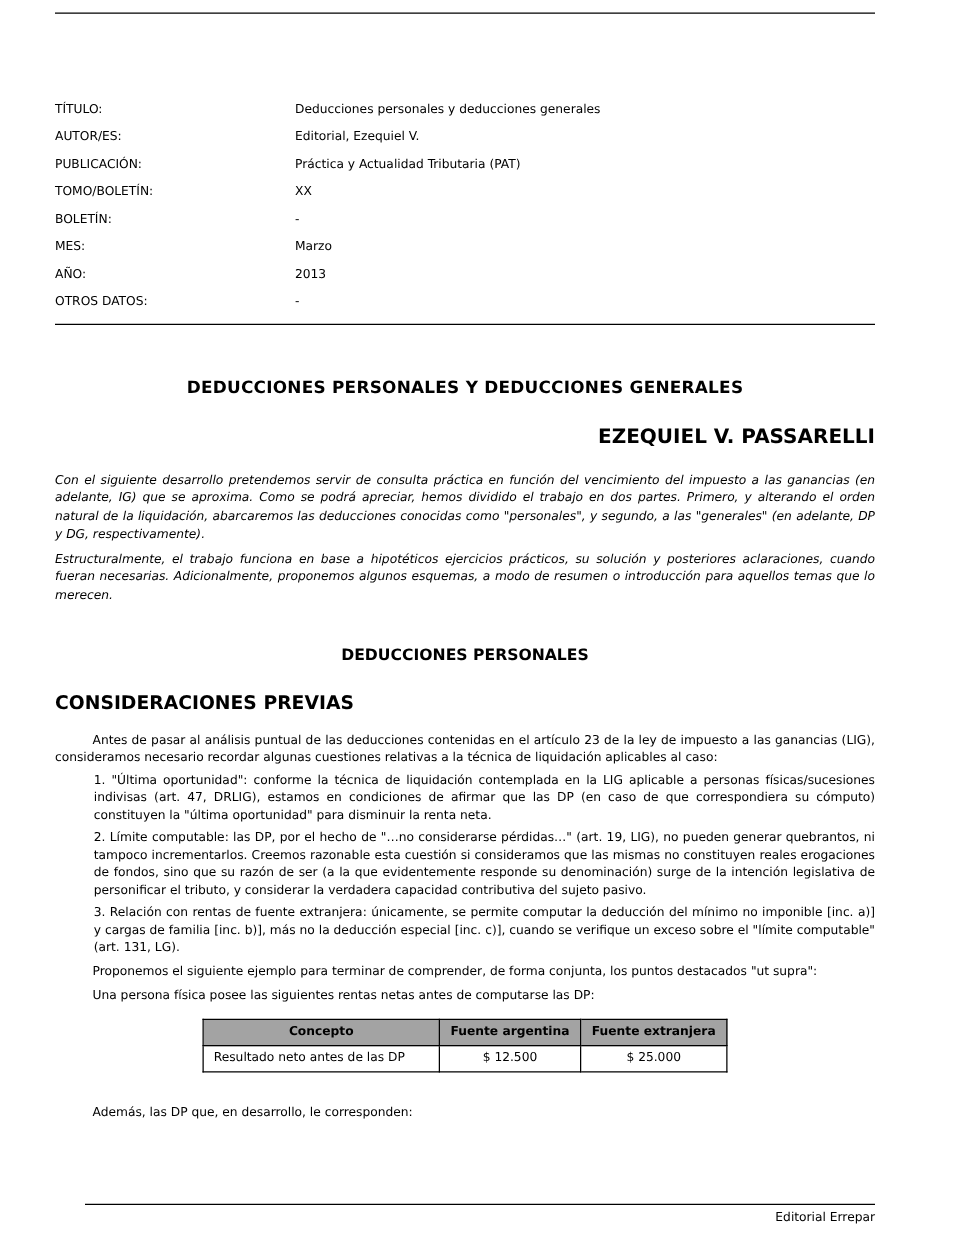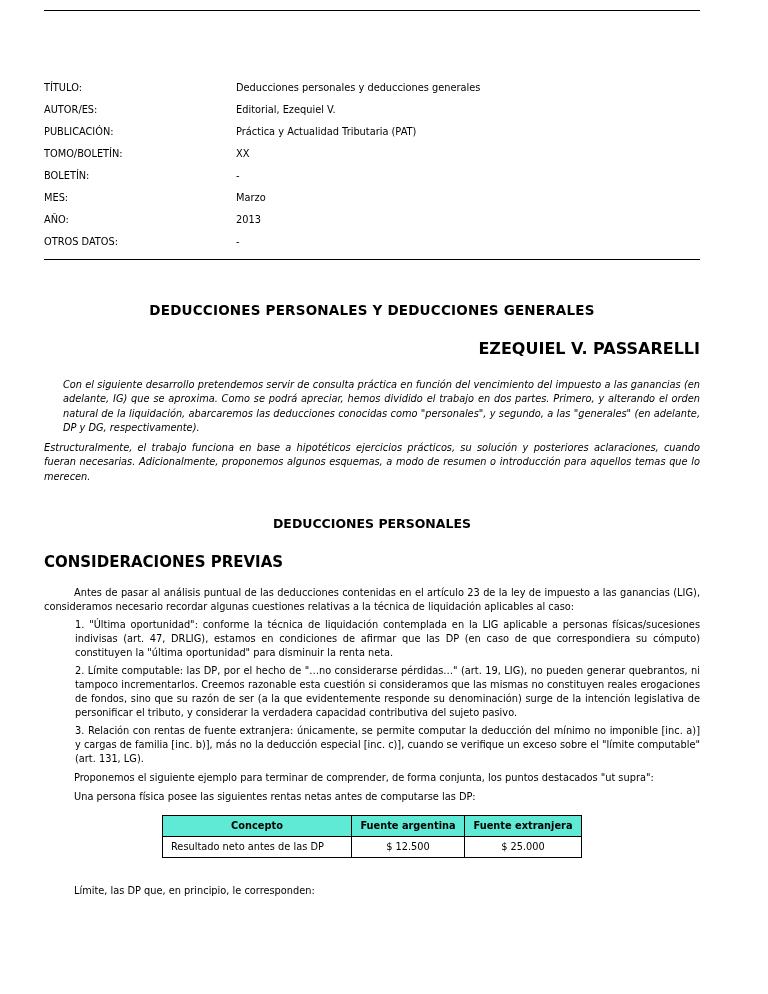--- a/index.html
+++ b/index.html
@@ -66,21 +66,20 @@
     font-size: 9.8px;
     line-height: 14.3px;
     text-align: justify;
   }
   .intro-par {
     font-style: italic;
     margin-top: 6px;
   }
   .intro-par.first {
     margin-top: 20px;
-    margin-left: 19px;
   }
   .section-title {
     margin-top: 32px;
     text-align: center;
     font-weight: bold;
     font-size: 12.5px;
   }
   .subsection-title {
     margin-top: 22px;
     font-weight: bold;
@@ -113,21 +112,21 @@
     border-collapse: collapse;
     font-size: 9.8px;
   }
   table.dtable th,
   table.dtable td {
     border: 1px solid #000;
     padding: 4px 8px;
     line-height: 12px;
   }
   table.dtable th {
-    background: #5eead4;
+    background: #a3a3a3;
     font-weight: bold;
     text-align: center;
   }
   td.cell-label {
     width: 172px;
     text-align: left;
   }
   td.cell-num {
     text-align: center;
   }
@@ -226,16 +225,20 @@
       <tbody>
         <tr>
           <td class="cell-label">Resultado neto antes de las DP</td>
           <td class="cell-num col-arg">$ 12.500</td>
           <td class="cell-num col-ext">$ 25.000</td>
         </tr>
       </tbody>
     </table>
   </div>
 
-  <p class="example-followup indent-first">Límite, las DP que, en principio, le corresponden:</p>
-
+  <p class="example-followup indent-first">Además, las DP que, en desarrollo, le corresponden:</p>
+
+  <div class="footer">
+    <hr class="rule">
+    <div class="footer-text">Editorial Errepar</div>
+  </div>
 
 </div>
 
 </body></html>

